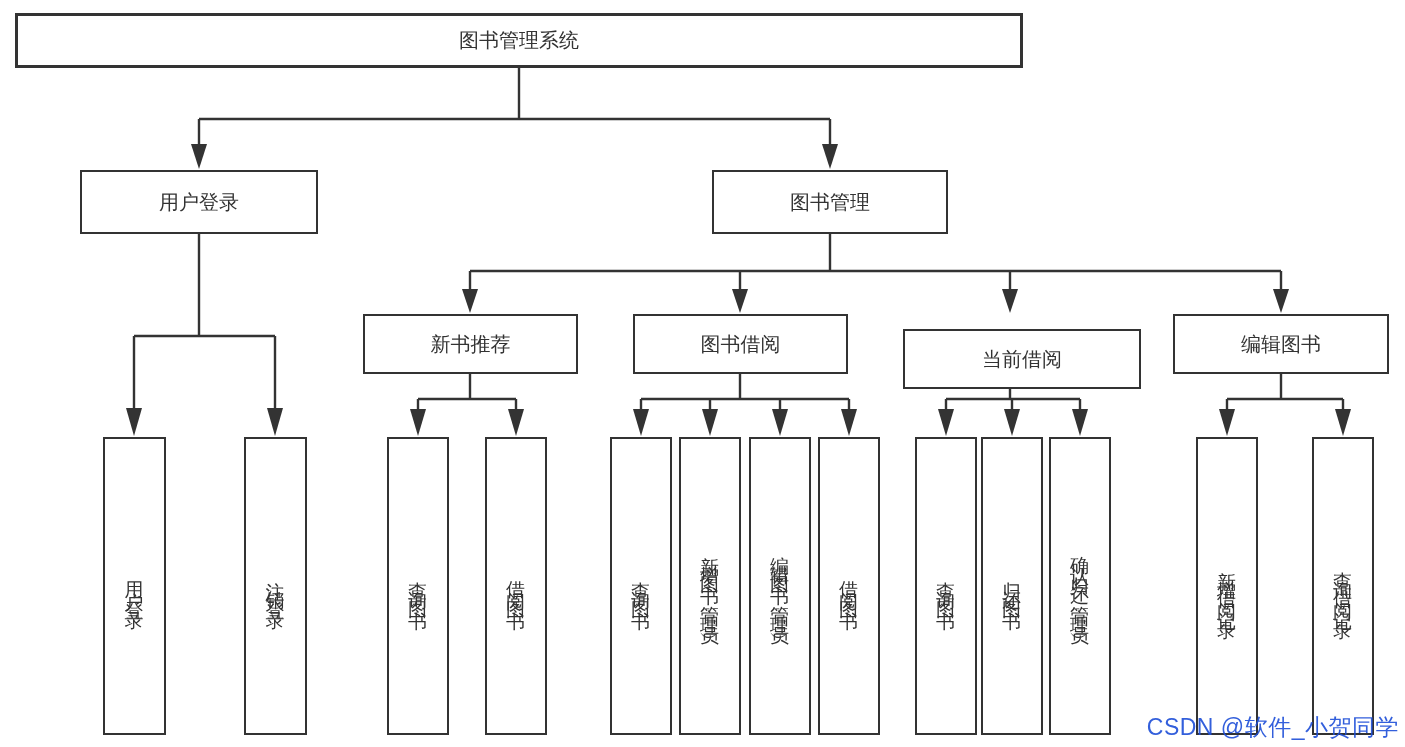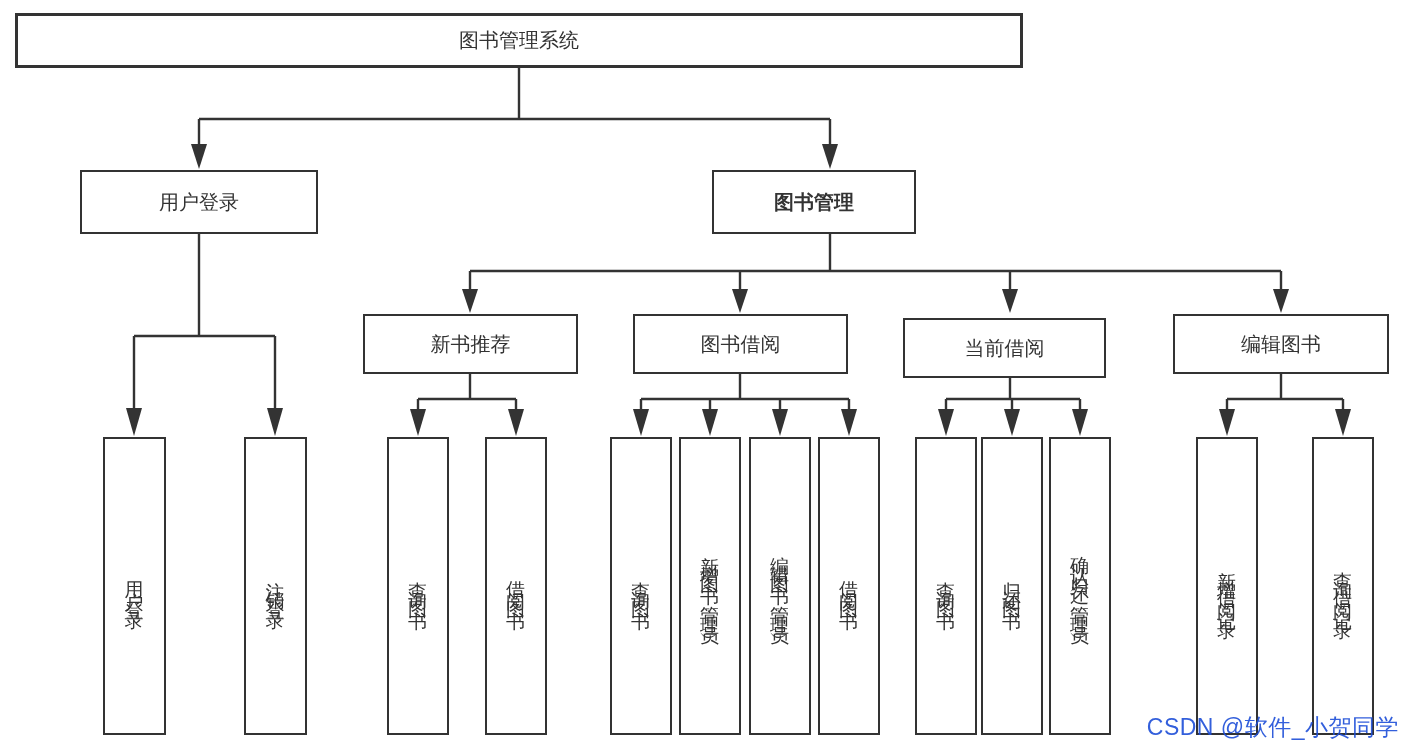--- a/index.html
+++ b/index.html
@@ -127,31 +127,31 @@
     </g>
   </svg>
 
   <div class="box root" style="left:15px; top:13px; width:1008px; height:55px;">
     <span>图书管理系统</span>
   </div>
 
   <div class="box" style="left:80px; top:170px; width:238px; height:64px;">
     <span>用户登录</span>
   </div>
-  <div class="box" style="left:712px; top:170px; width:204px; height:64px;font-weight:bold;">
+  <div class="box" style="left:712px; top:170px; width:236px; height:64px;">
     <span>图书管理</span>
   </div>
 
   <div class="box" style="left:363px; top:314px; width:215px; height:60px;">
     <span>新书推荐</span>
   </div>
   <div class="box" style="left:633px; top:314px; width:215px; height:60px;font-family:Liberation Serif, serif;">
     <span>图书借阅</span>
   </div>
-  <div class="box" style="left:903px; top:318px; width:203px; height:60px;font-family:Liberation Serif, serif;">
+  <div class="box" style="left:903px; top:329px; width:238px; height:60px;font-family:Liberation Serif, serif;">
     <span>当前借阅</span>
   </div>
   <div class="box" style="left:1173px; top:314px; width:216px; height:60px;">
     <span>编辑图书</span>
   </div>
 
   <div class="leaf" style="left:103px; width:63px;">
     <span class="vlbl">用户登录</span>
   </div>
   <div class="leaf" style="left:244px; width:63px;">

